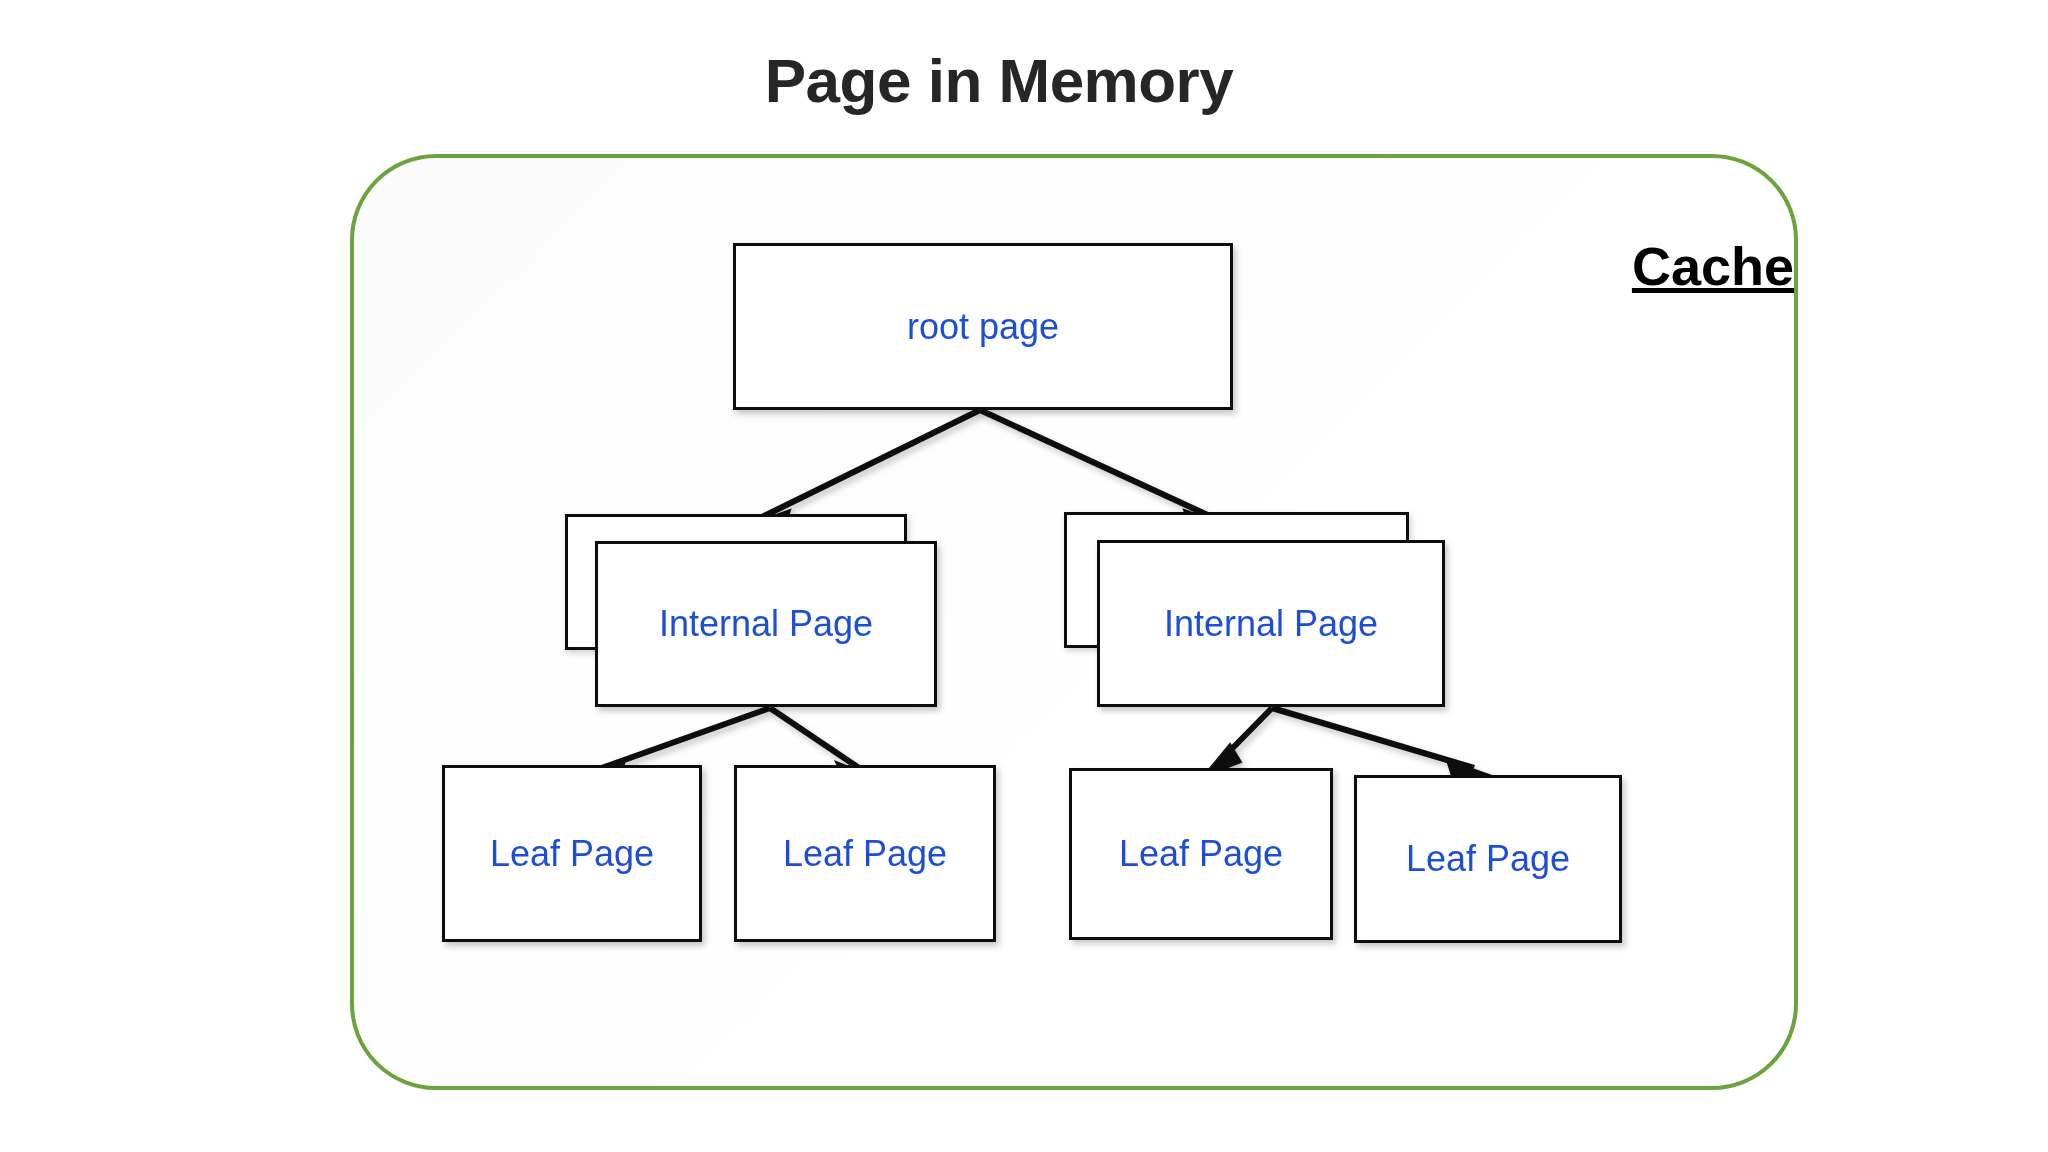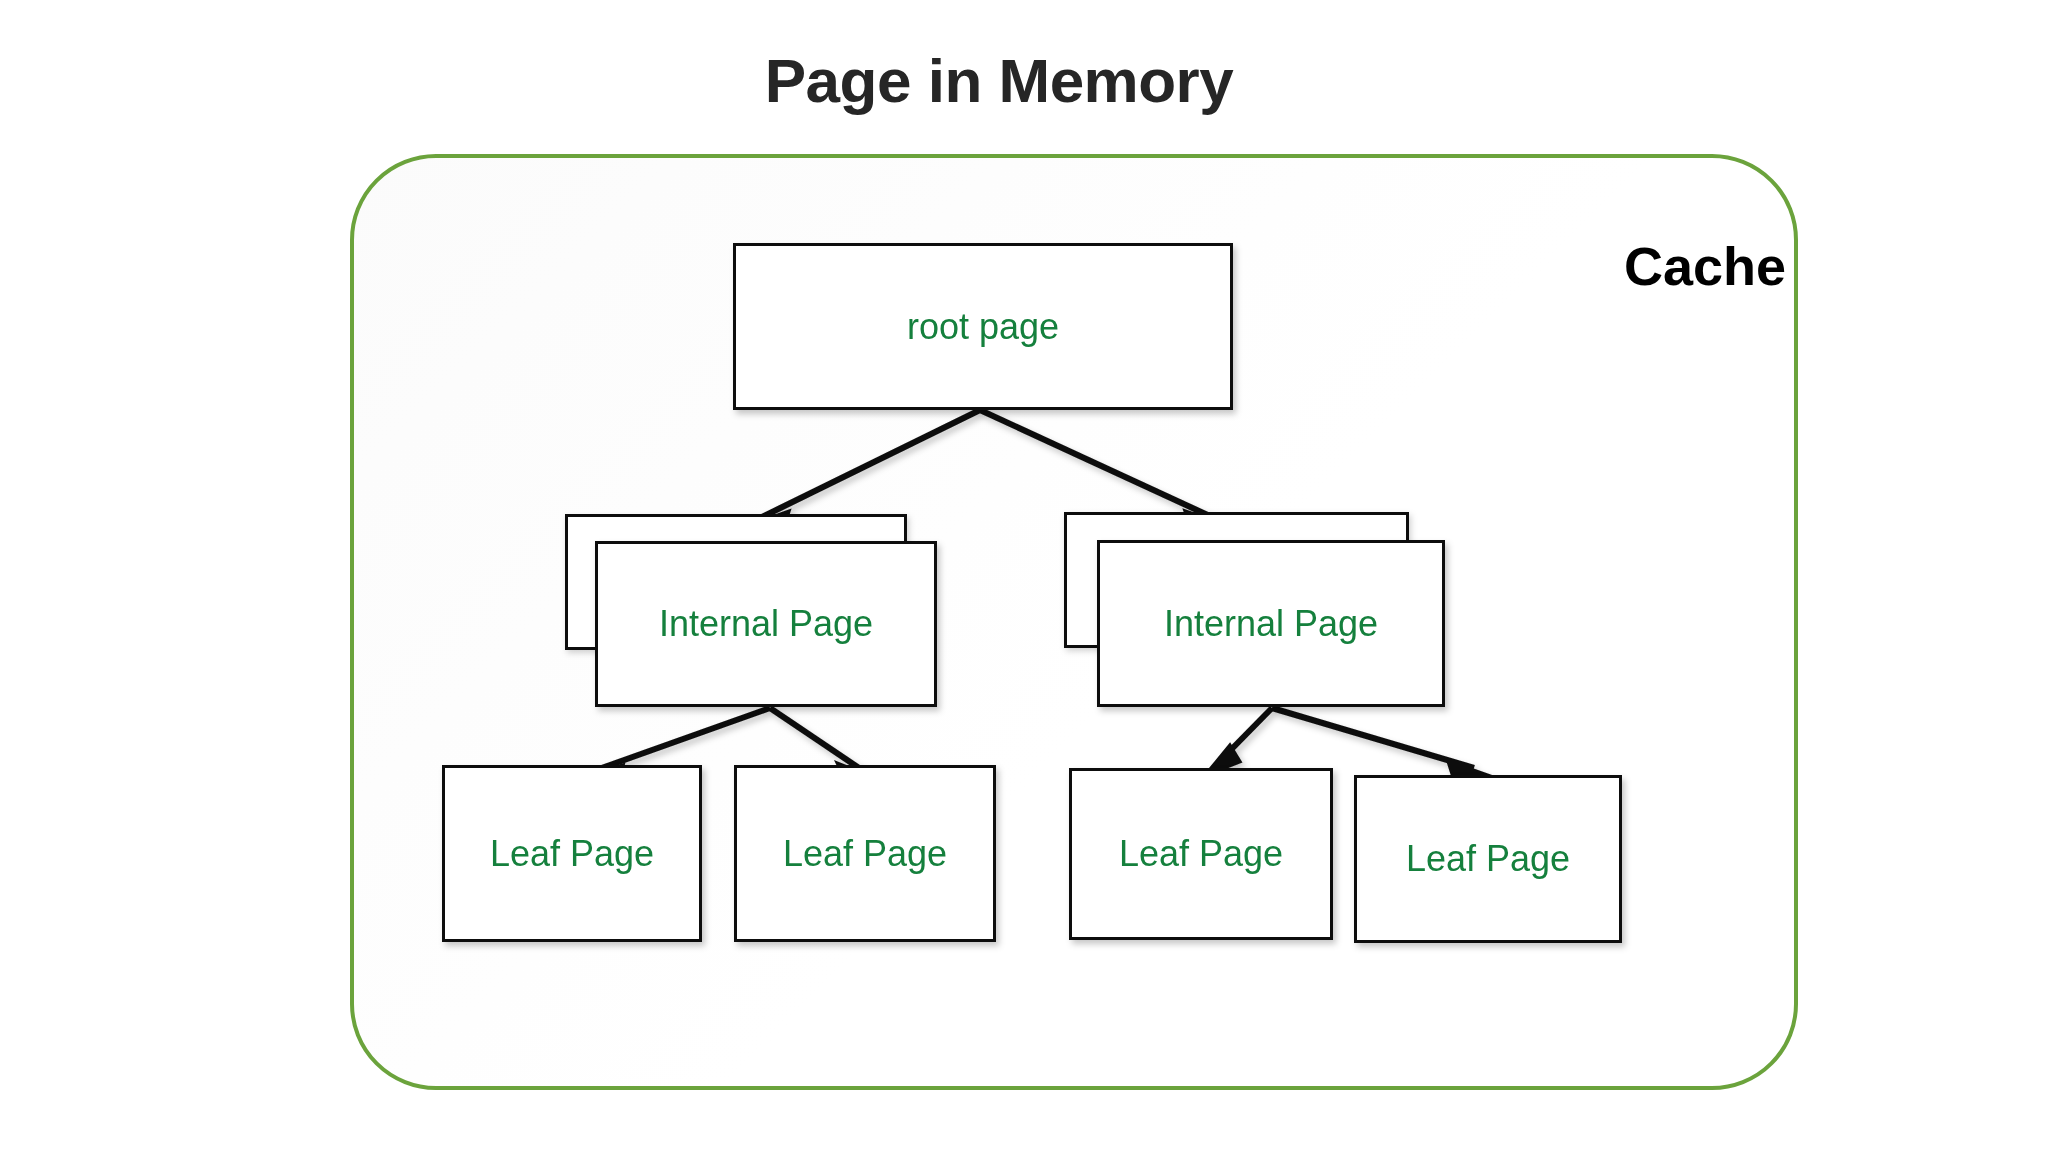--- a/index.html
+++ b/index.html
@@ -46,26 +46,27 @@
     width: 1448px;
     height: 936px;
     box-sizing: border-box;
     border: 4px solid #6ba33c;
     border-radius: 86px;
     background: linear-gradient(135deg, #fbfbfb 0%, #ffffff 55%, #ffffff 100%);
   }
 
   #cache-label {
     position: absolute;
-    right: 8px;
+    right: 0px;
     top: 77px;
     font-size: 54px;
     font-weight: bold;
     color: #000000;
     white-space: nowrap;
+    text-decoration: underline;
   }
 
   
   #diagram-layer {
     position: absolute;
     left: 0;
     top: 0;
     width: 2048px;
     height: 1152px;
     pointer-events: none;
@@ -80,21 +81,21 @@
     display: flex;
     align-items: center;
     justify-content: center;
     filter: drop-shadow(3px 4px 3px rgba(0,0,0,0.22));
   }
   .node-box.back {
     filter: drop-shadow(2px 3px 3px rgba(0,0,0,0.18));
   }
   .node-label {
     font-size: 36px;
-    color: #15803d;
+    color: #1d4ed8;
     white-space: nowrap;
     line-height: 1;
   }
   .node-label.root {
     font-size: 36px;
   }
 
   .stack-wrap {
     position: absolute;
   }

